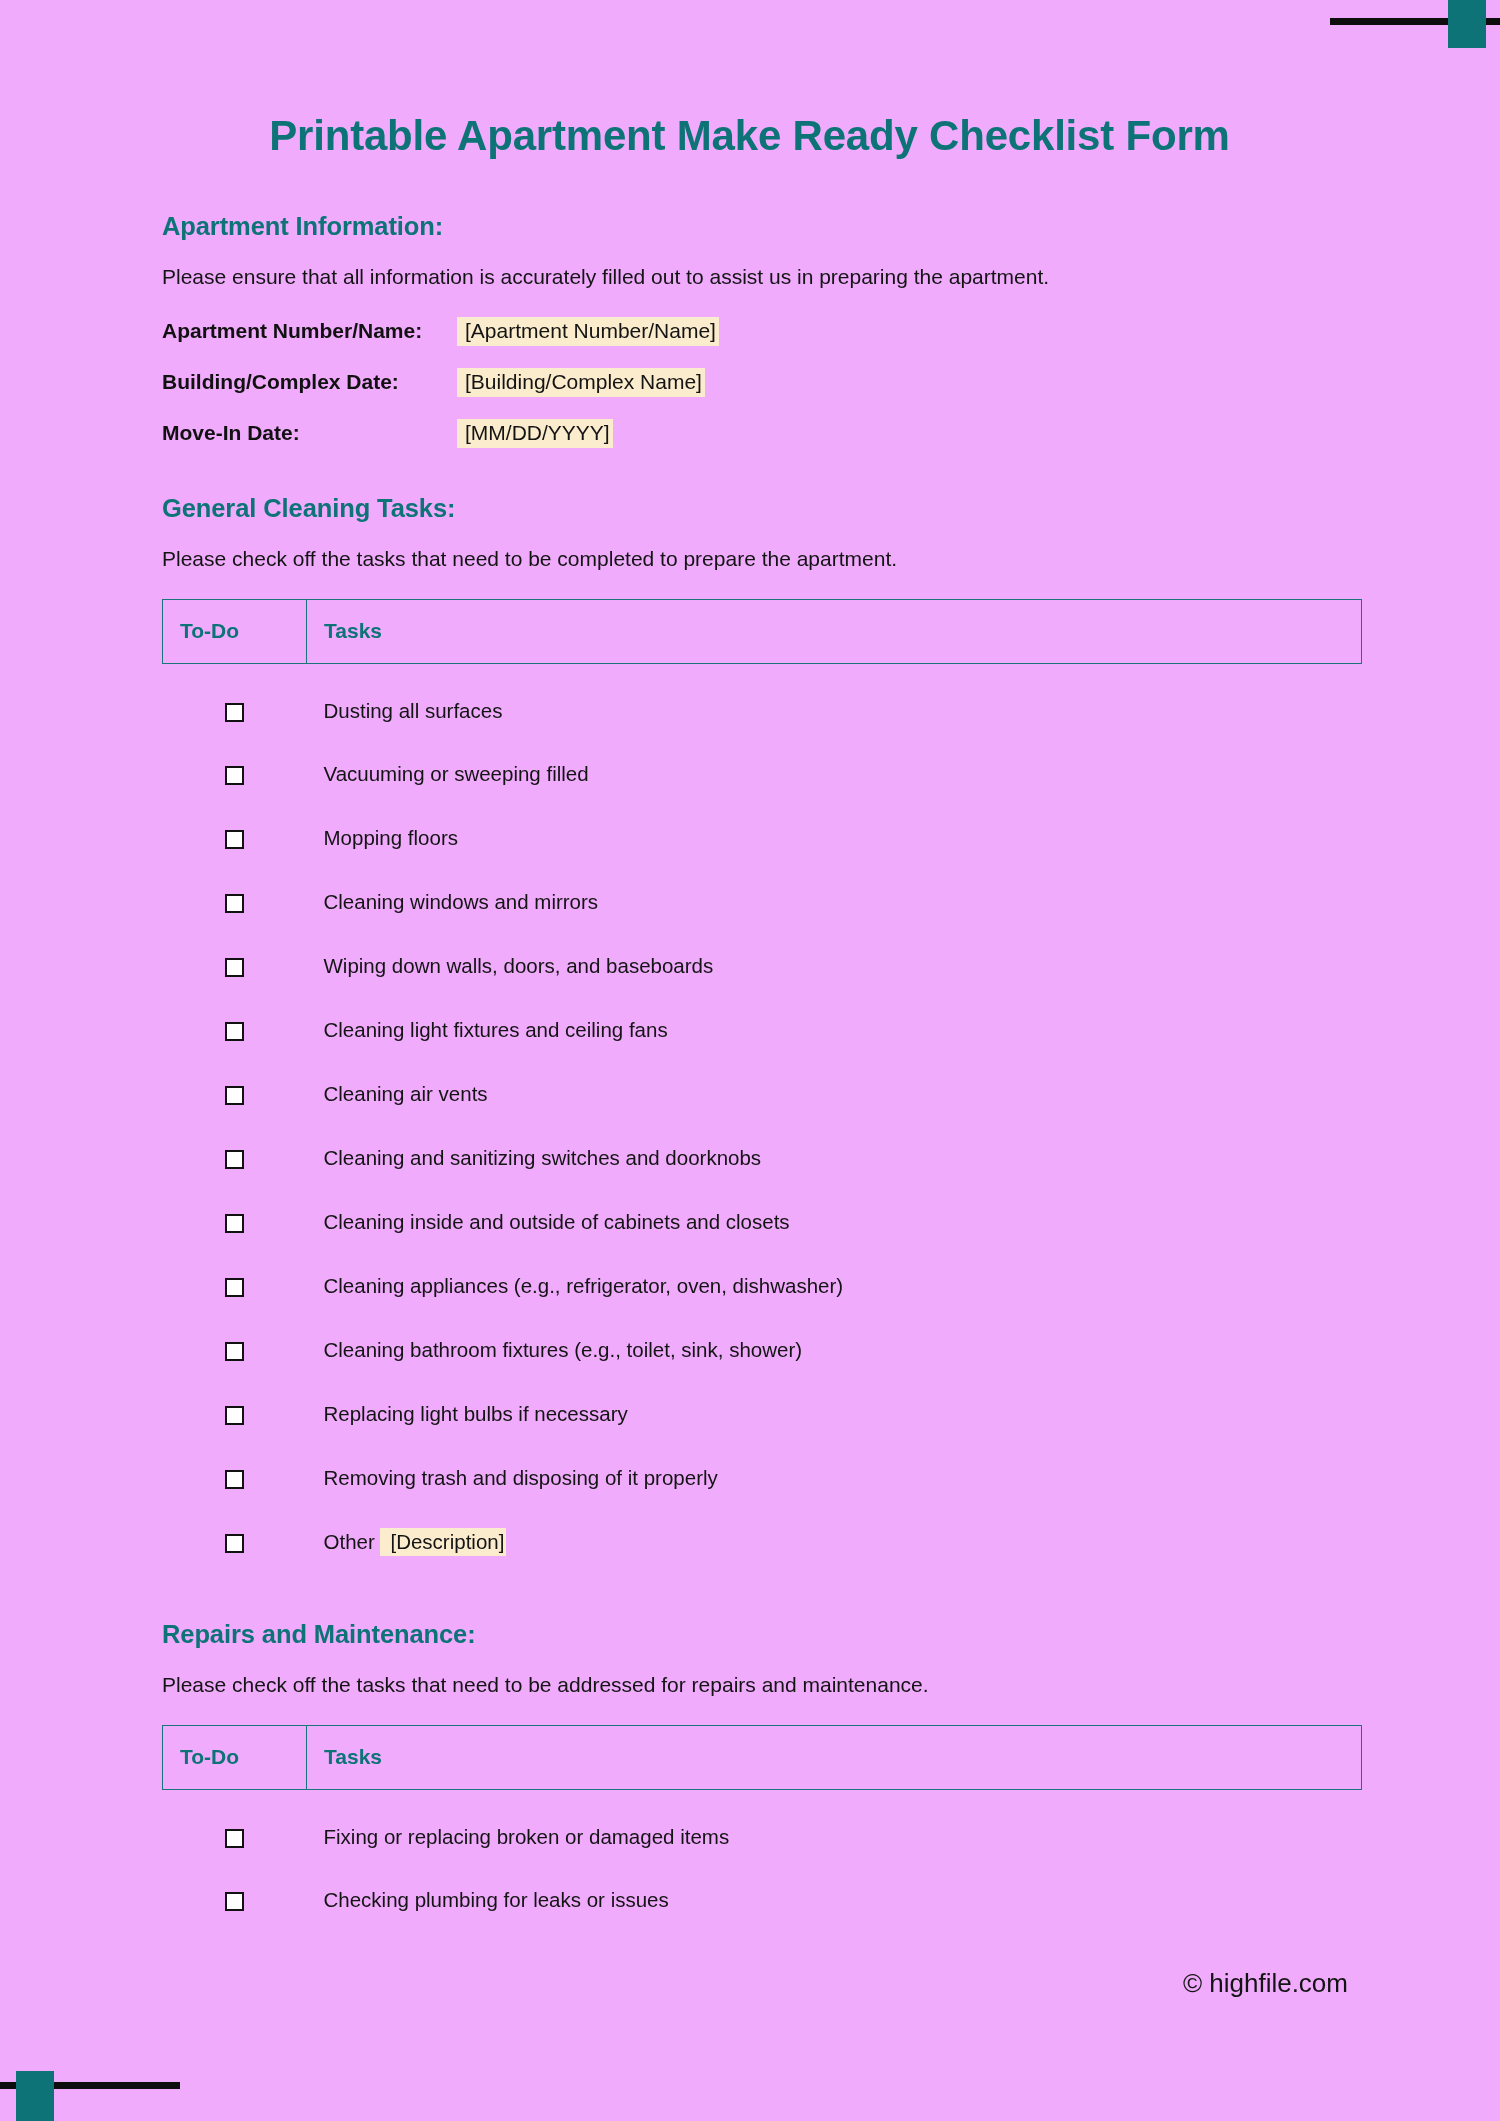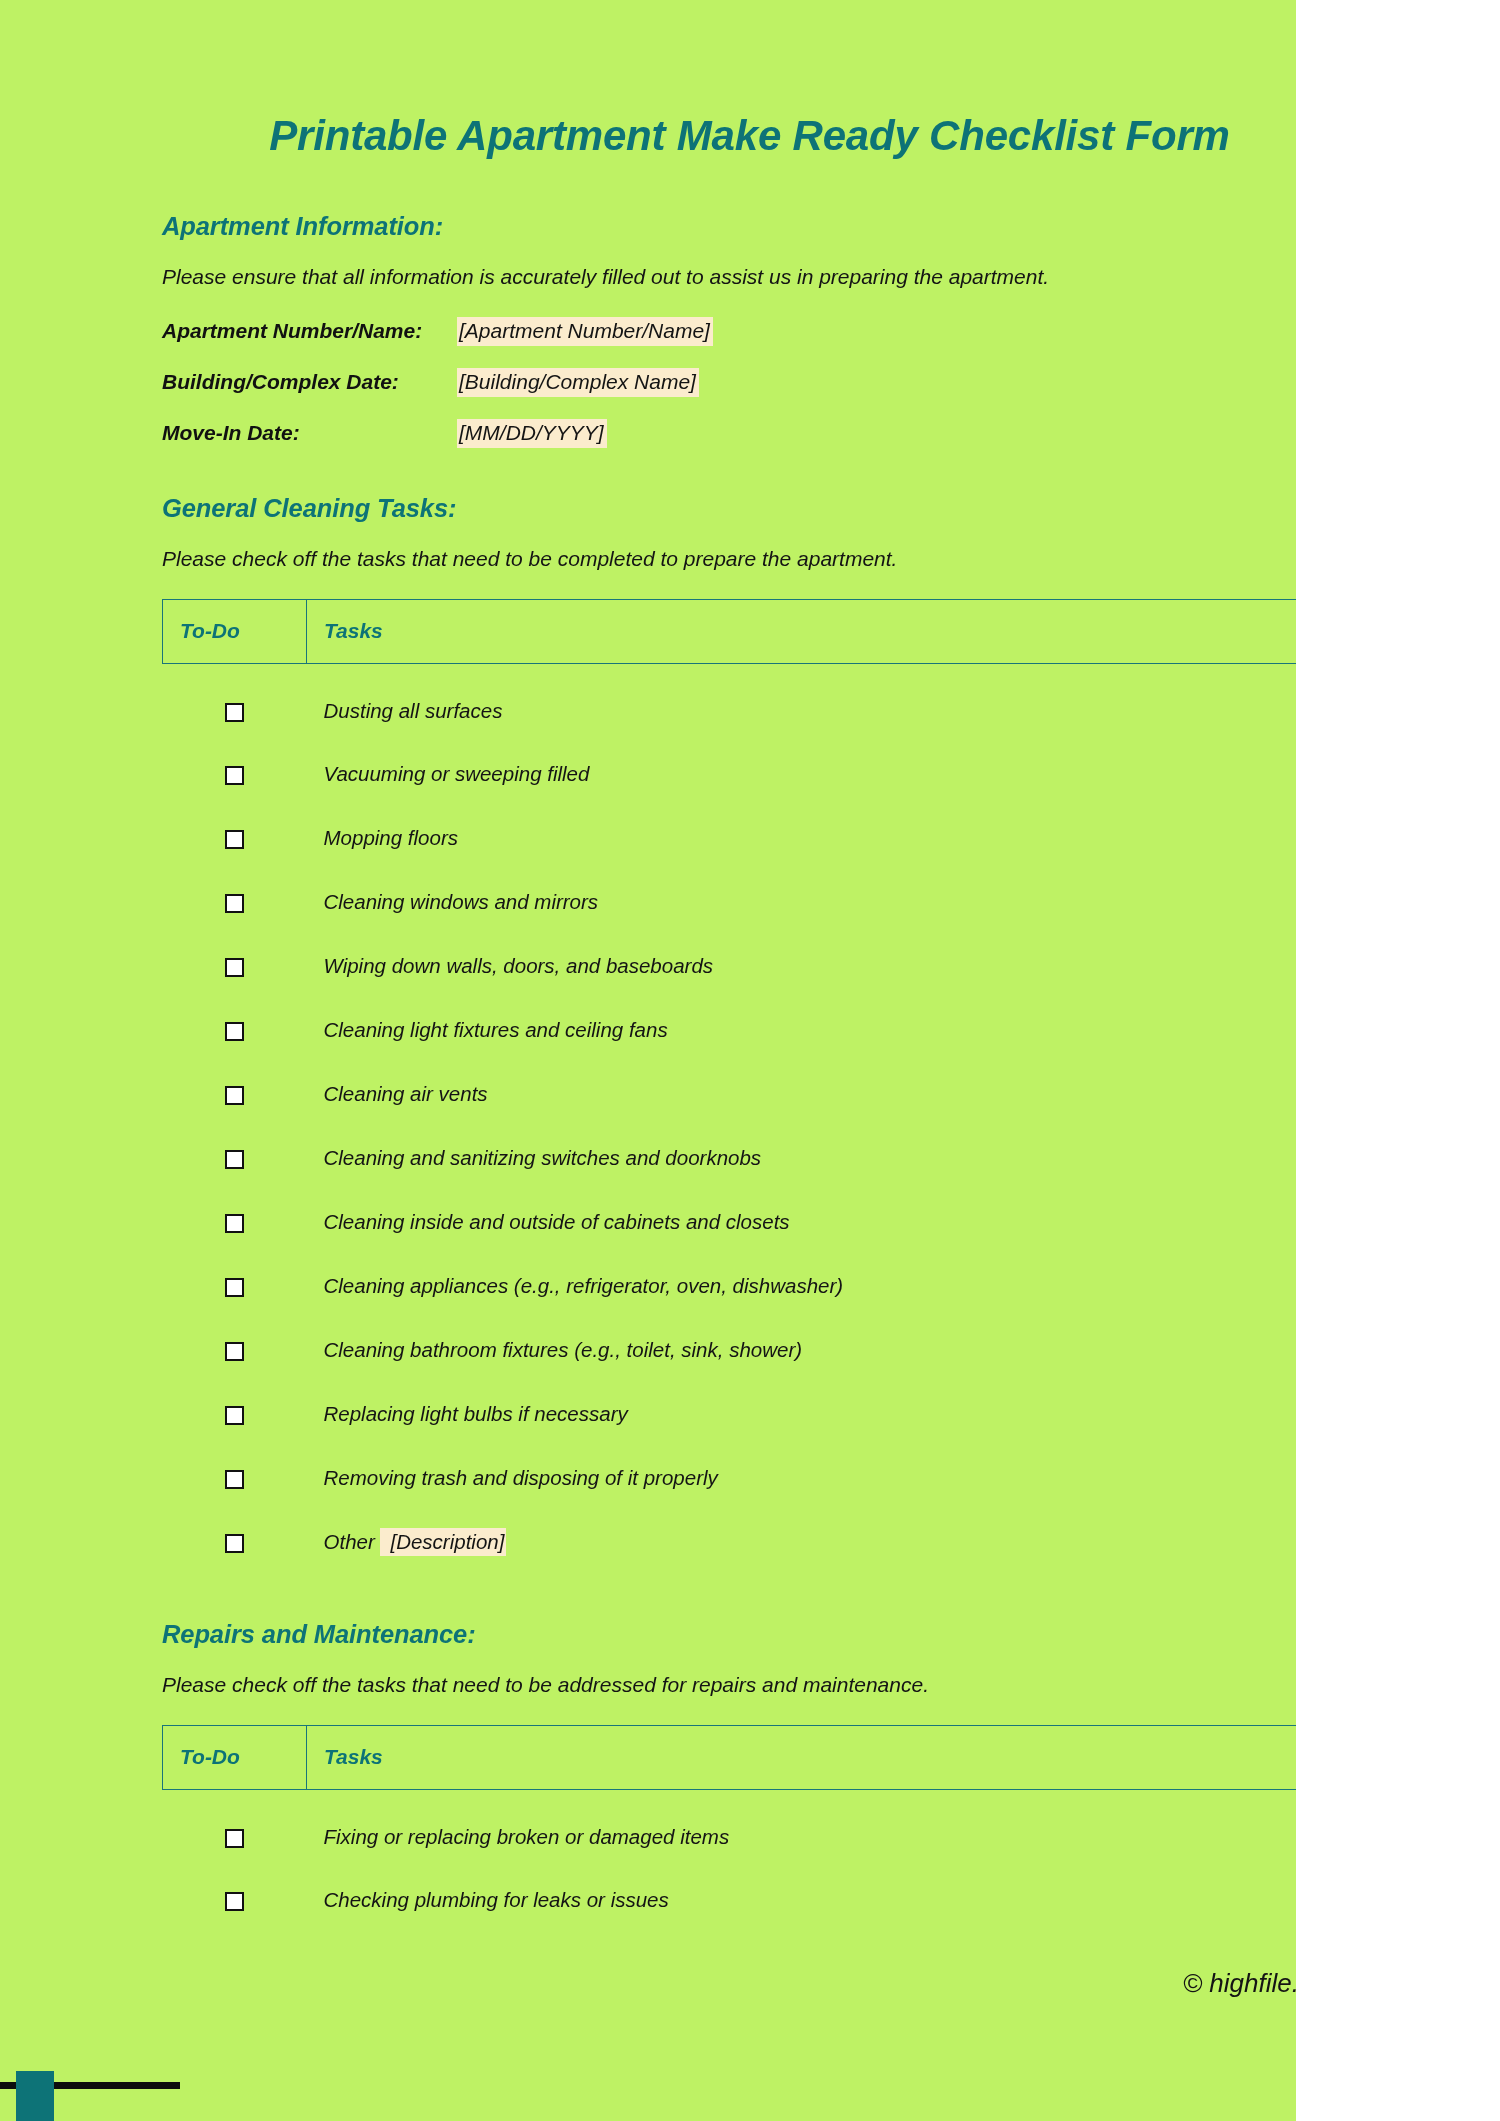--- a/index.html
+++ b/index.html
@@ -6,26 +6,25 @@
     margin: 0;
     padding: 0;
     background: #ffffff;
   }
   body {
     font-family: "Liberation Sans", sans-serif;
     color: #1a1a1a;
   }
   .page {
     position: relative;
-    width: 1296px;
+    width: 1500px;
     height: 2121px;
-    background: #bef264;
+    background: #f0abfc;
     overflow: hidden;
     box-sizing: border-box;
-    font-style: italic;
   }
 
   
   .deco-top {
     position: absolute;
     top: 0;
     left: 0;
     width: 1500px;
     height: 70px;
     pointer-events: none;
@@ -122,21 +121,21 @@
     font-size: 21px;
     font-weight: bold;
     color: #111111;
     width: 295px;
     flex: 0 0 295px;
   }
   .info-value {
     font-size: 21px;
     color: #141414;
     background: #fbeccd;
-    padding: 2px 3px 3px 2px;
+    padding: 2px 3px 3px 8px;
     line-height: 1.15;
   }
 
   
   .task-table {
     width: 1200px;
     border-collapse: collapse;
     margin: 0;
     table-layout: fixed;
   }

